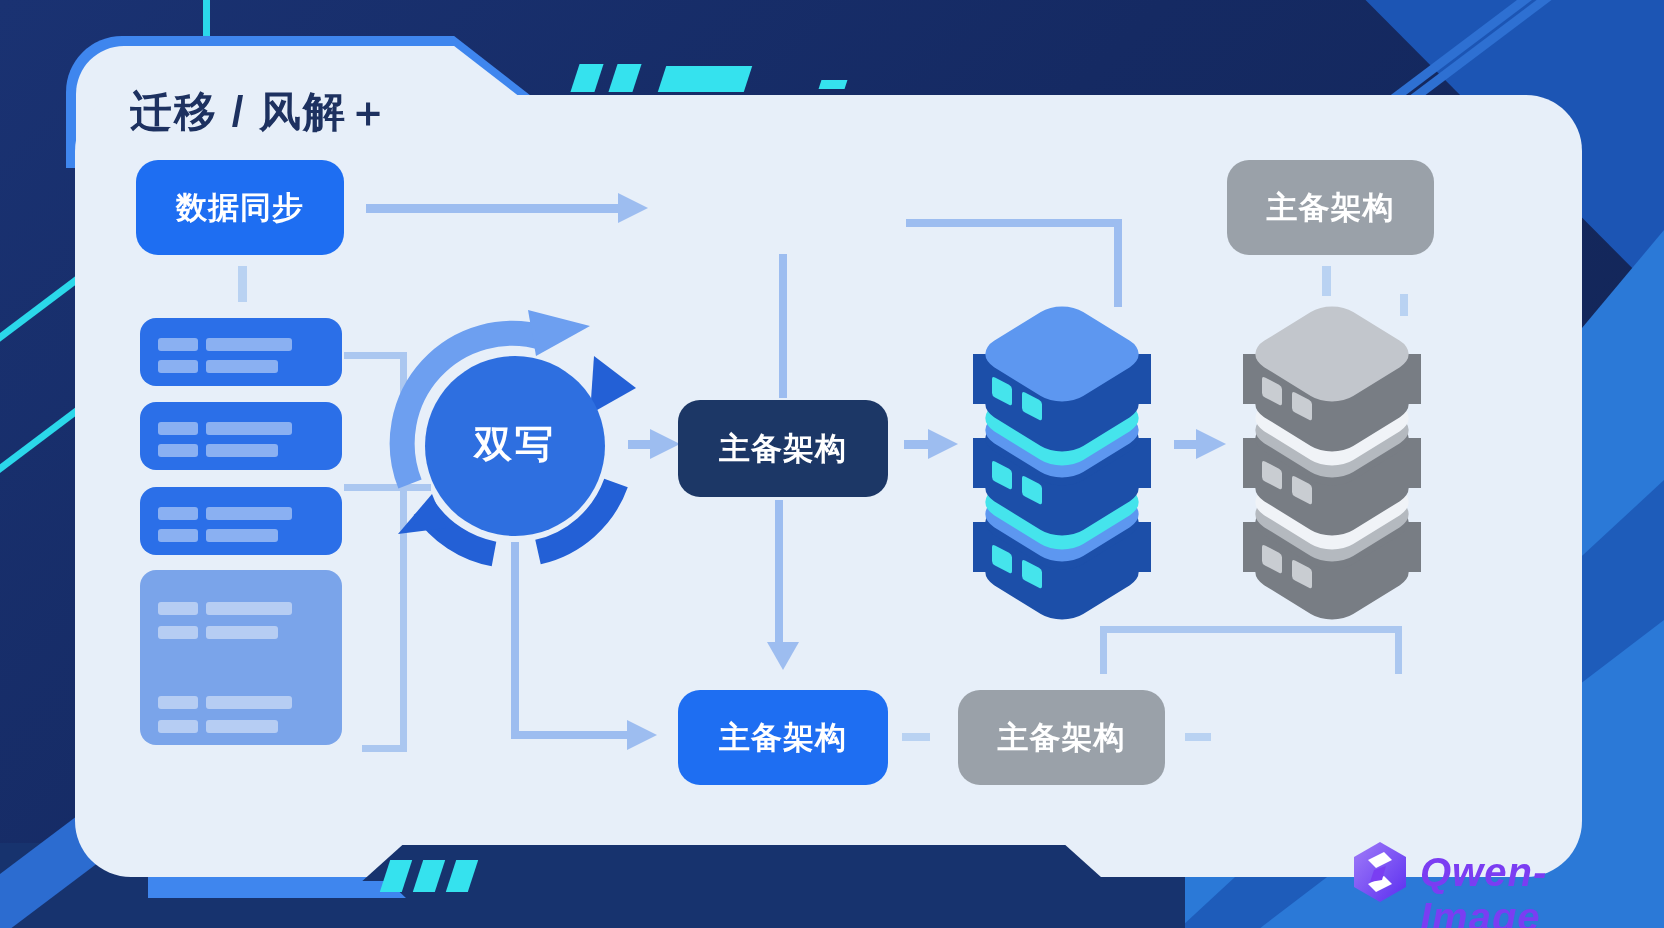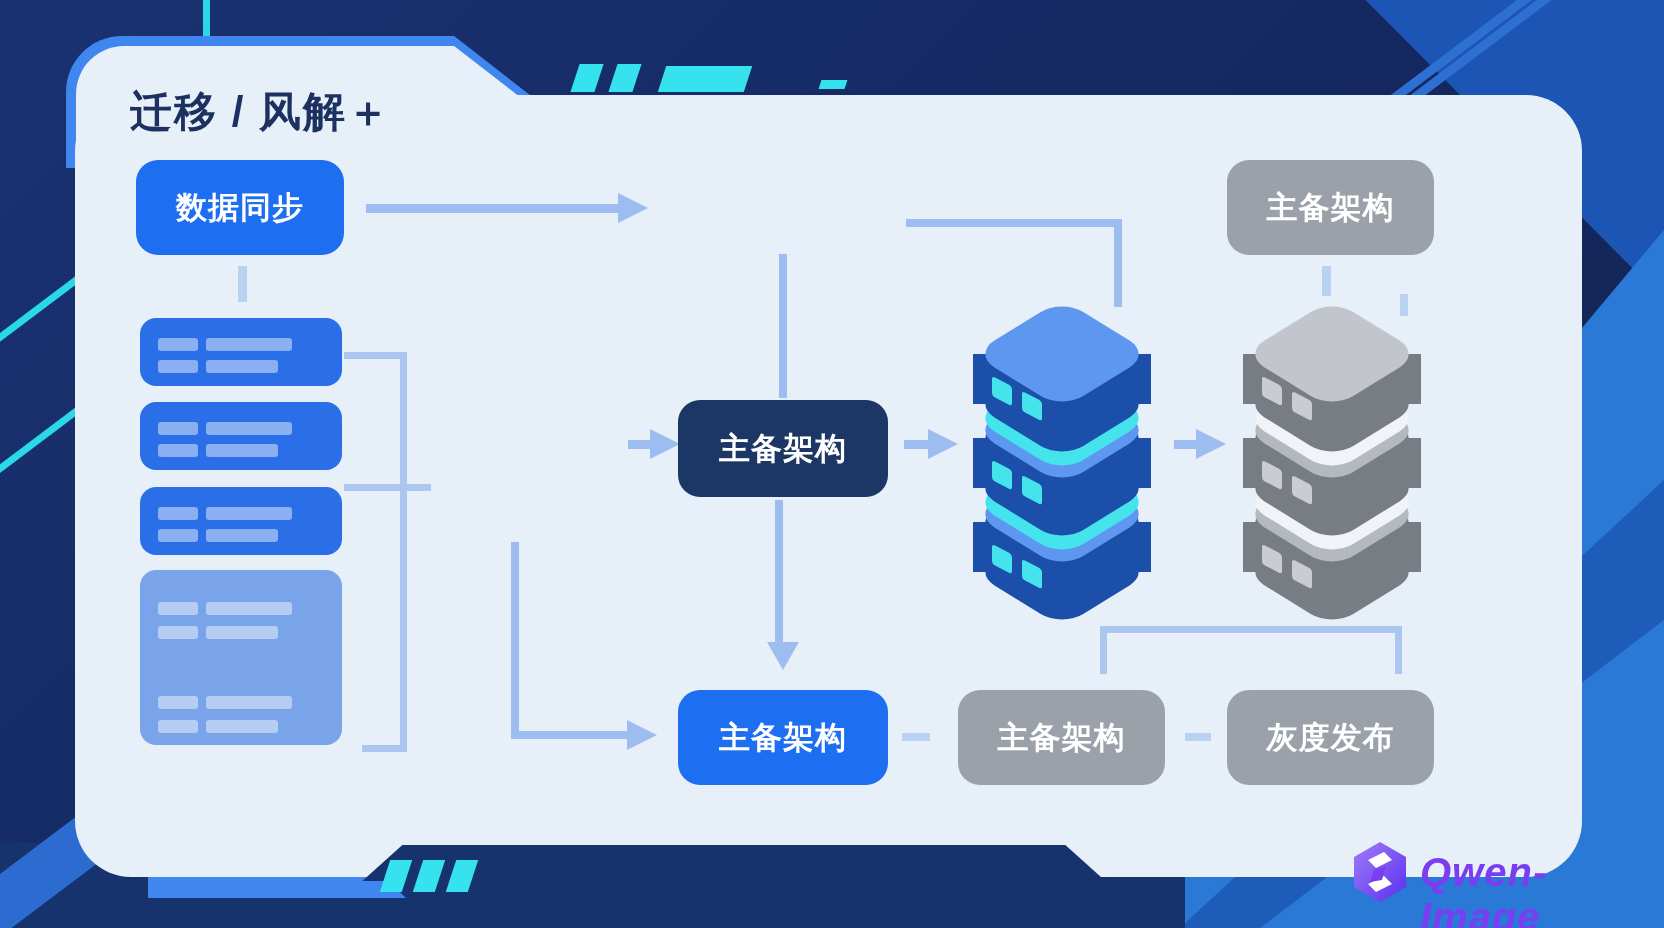--- a/index.html
+++ b/index.html
@@ -124,20 +124,32 @@
     <div class="bar" style="left:18px;top:150px;width:40px;"></div>
       <div class="bar" style="left:66px;top:150px;width:72px;"></div>
   </div>
 
   <div class="abs bracket" style="left:400px;top:352px;width:7px;height:400px;"></div>
   <div class="abs bracket" style="left:344px;top:352px;width:56px;height:7px;"></div>
   <div class="abs bracket" style="left:344px;top:484px;width:56px;height:7px;"></div>
   <div class="abs bracket" style="left:407px;top:484px;width:24px;height:7px;"></div>
   <div class="abs bracket" style="left:362px;top:745px;width:38px;height:7px;"></div>
 
+  <div class="abs" style="left:398px;top:322px;width:234px;height:244px;">
+    <svg width="234" height="244" viewBox="0 0 234 244" style="overflow:visible;">
+      <path d="M 12 162 A 110 110 0 0 1 146 16" fill="none" stroke="#6d9ff0" stroke-width="25"></path>
+      <polygon points="138,34 192,4 130,-12" fill="#6d9ff0"></polygon>
+      <polygon points="196,34 238,66 192,92" fill="#2360d6"></polygon>
+      <path d="M 218 161 A 108 108 0 0 1 140 230" fill="none" stroke="#2360d6" stroke-width="25"></path>
+      <path d="M 96 232 A 108 108 0 0 1 26 186" fill="none" stroke="#2360d6" stroke-width="25"></path>
+      <polygon points="34,172 0,212 48,206" fill="#2360d6"></polygon>
+      <circle cx="117" cy="124" r="90" fill="#2e6fe0"></circle>
+    </svg>
+    <div class="cycle-label">双写</div>
+  </div>
 
   <div class="abs shaft" style="left:628px;top:440px;width:22px;height:9px;"></div>
   <div class="abs head-r" style="left:650px;top:429px;"></div>
   <div class="abs conn" style="left:779px;top:254px;width:8px;height:144px;"></div>
   <div class="abs node dark-node" style="left:678px;top:400px;width:210px;height:97px;">
     <span>主备架构</span>
   </div>
   <div class="abs shaft" style="left:904px;top:440px;width:24px;height:9px;"></div>
   <div class="abs head-r" style="left:928px;top:429px;"></div>
 
@@ -216,23 +228,20 @@
   <div class="abs bracket" style="left:1395px;top:626px;width:7px;height:48px;"></div>
 
   <div class="abs node blue-node" style="left:678px;top:690px;width:210px;height:95px;">
     <span>主备架构</span>
   </div>
   <div class="abs lite" style="left:902px;top:733px;width:28px;height:8px;"></div>
   <div class="abs node gray-node" style="left:958px;top:690px;width:207px;height:95px;">
     <span>主备架构</span>
   </div>
   <div class="abs lite" style="left:1185px;top:733px;width:26px;height:8px;"></div>
-  <div class="abs node gray-node" style="left:1227px;top:690px;width:207px;height:95px;">
-    <span>灰度发布</span>
-  </div>
 
   <div class="abs" style="left:1348px;top:840px;width:64px;height:64px;">
     <svg width="64" height="64" viewBox="0 0 64 64">
       <defs>
           <linearGradient id="pg" x1="0" y1="0" x2="1" y2="1">
         <stop offset="0" stop-color="#a07cf8"></stop>
             <stop offset="1" stop-color="#5b2ef0"></stop>
       </linearGradient>
         </defs>
       <polygon points="32,2 58,17 58,47 32,62 6,47 6,17" fill="url(#pg)"></polygon>

